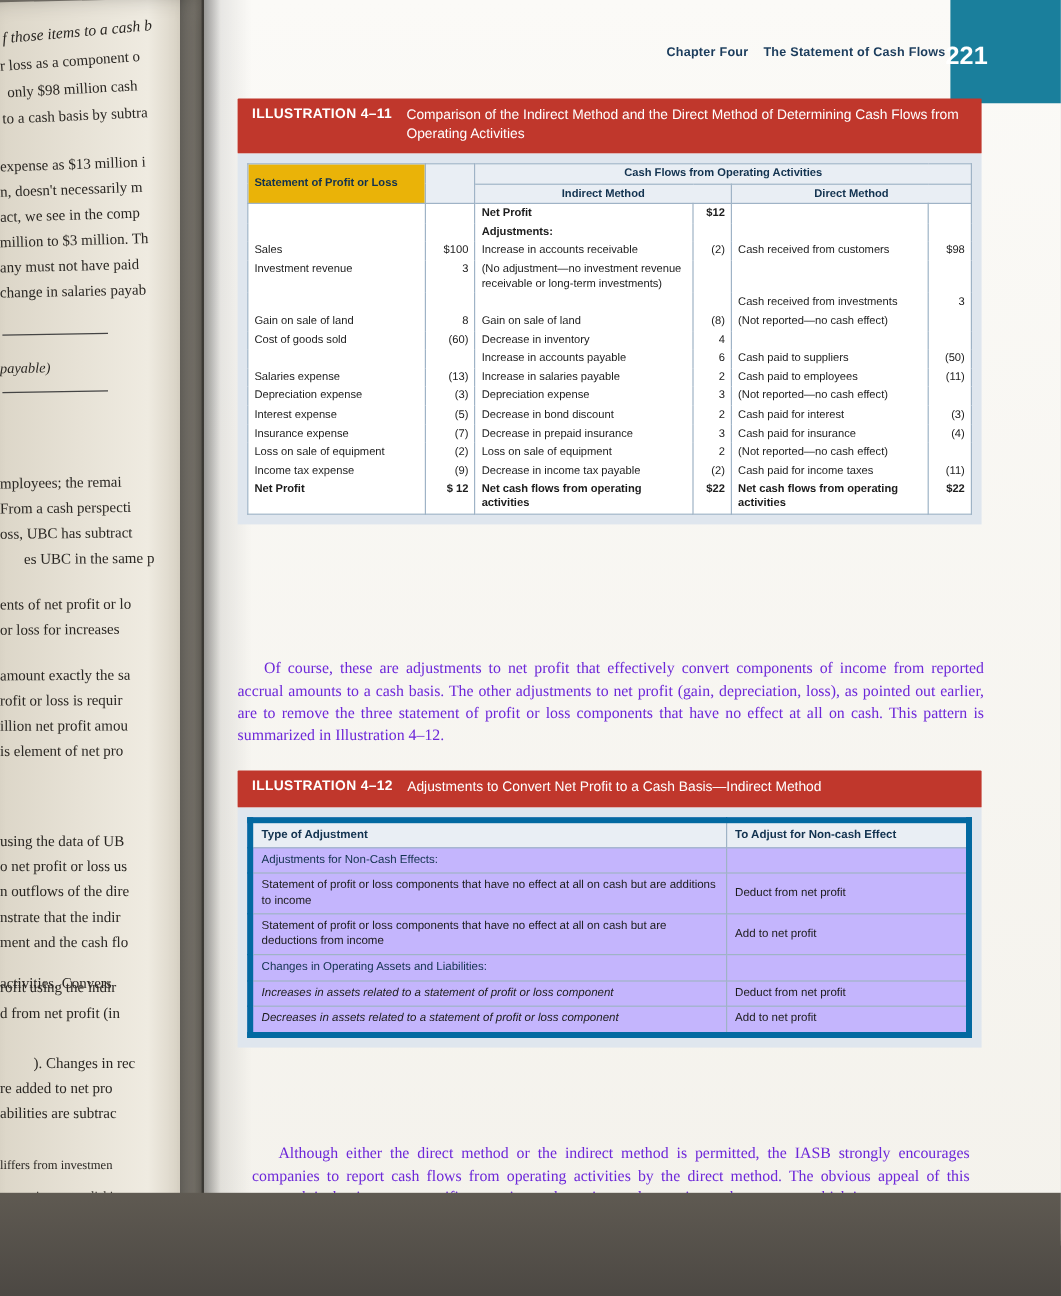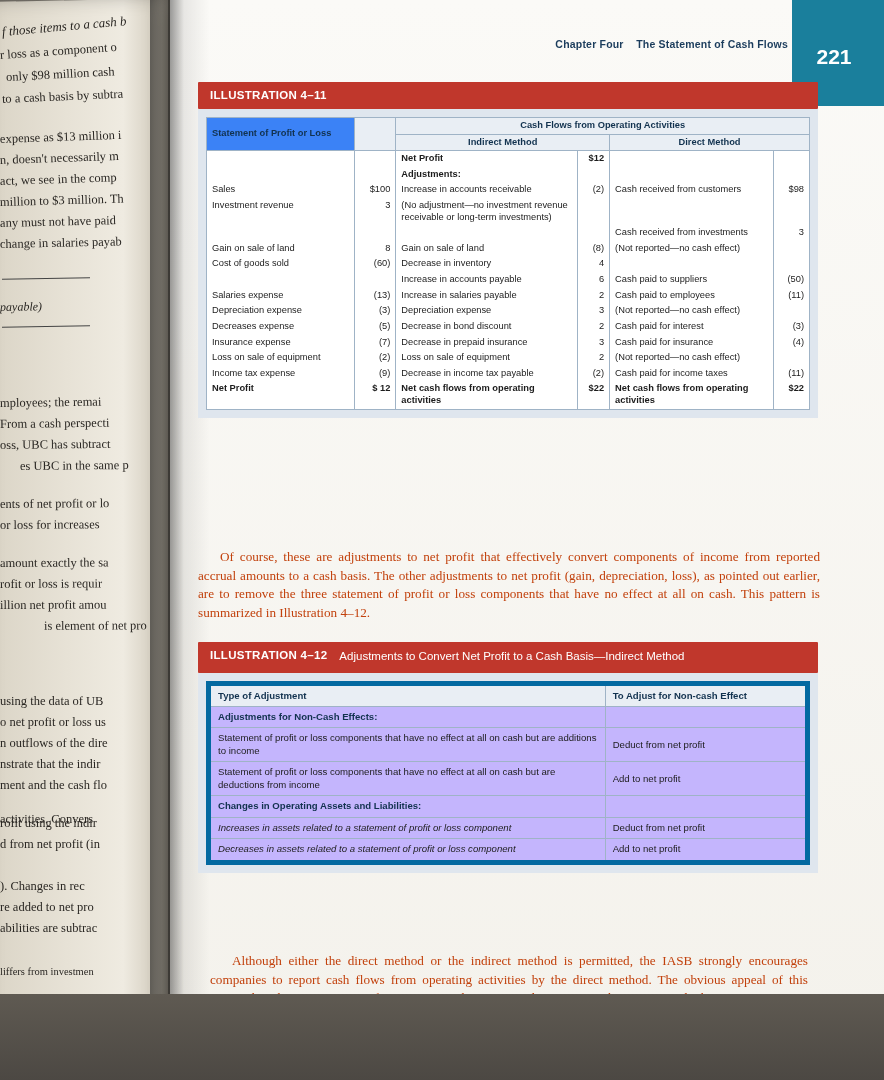--- a/index.html
+++ b/index.html
@@ -42,58 +42,58 @@
   }
   .page-inner{position:absolute;inset:0;background:
      linear-gradient(90deg,rgba(0,0,0,.12) 0px,rgba(0,0,0,0) 40px),
      linear-gradient(180deg,#fbfaf7,#f4f2ec);}
 
   .hdr{position:absolute;top:38px;right:96px;text-align:right;
      font-size:10.5px;color:#1b3c5c;font-weight:bold;letter-spacing:.2px;}
   .hdr .ch{color:#1b3c5c;}
   .hdr .ttl{color:#1b3c5c;}
   .page-num-box{
-    position:absolute;top:0px;right:0px;width:92px;height:106px;
+    position:absolute;top:0px;right:0px;width:92px;height:86px;
     background:#1a7f9c;color:#fff;font-weight:bold;font-size:21px;
-    display:flex;align-items:center;justify-content:center;
+    display:flex;align-items:center;justify-content:flex-start;
     border-bottom-left-radius:2px;
   }
   .page-num-box span{position:relative;top:4px;left:-4px;}
 
   
   .illus{position:absolute;left:28px;width:620px;}
   .illus-bar{
     background:#c0372c;color:#fff;padding:7px 12px 8px 12px;
     display:flex;gap:12px;align-items:flex-start;
     border-radius:1px;
   }
   .illus-bar .num{font-weight:bold;font-size:11.5px;letter-spacing:.3px;white-space:nowrap;}
   .illus-bar .cap{font-size:11.5px;line-height:1.35;}
 
   
   table{border-collapse:collapse;width:100%;font-size:9.3px;color:#1c1c1c;}
   .tbl-wrap{background:#dfe6ee;padding:8px;}
   .t11{background:#fff;border:1px solid #8aa0b5;}
   .t11 td,.t11 th{border:1px solid #9fb3c6;padding:2px 5px;vertical-align:top;line-height:1.25;}
   .hdrcell{background:#e9eef4;font-weight:bold;color:#12324f;text-align:center;}
-  .hdrleft{background:#3b82f6;font-weight:bold;color:#12324f;text-align:left;}
+  .hdrleft{background:#eab308;font-weight:bold;color:#12324f;text-align:left;}
   .num{text-align:right;white-space:nowrap;}
   .b{font-weight:bold;}
   .nbt{border-top:none !important;}
   .nbb{border-bottom:none !important;}
   .ul{border-top:1px solid #333;}
 
   .t12{background:#c4b5fd;border:5px solid #0369a1;}
   .t12 td,.t12 th{border:1px solid #9fb3c6;padding:4px 7px;line-height:1.3;font-size:9.6px;}
-  .t12 .sec{font-weight:bold;color:#12324f;}
+  .t12 .sec{font-weight:normal;color:#12324f;}
   .t12 .hd{background:#e9eef4;font-weight:bold;color:#12324f;}
 
   
   .para{position:absolute;left:28px;width:622px;
-     font-family:"Liberation Serif",serif;font-size:13.2px;line-height:1.42;color:#c2410c;
+     font-family:"Liberation Serif",serif;font-size:13.2px;line-height:1.42;color:#6d28d9;
      text-align:justify;}
   .para .ind{text-indent:22px;}
   .page-bottom-edge{position:absolute;left:170px;top:1028px;width:714px;height:10px;
      background:linear-gradient(180deg,#d8d3c6,#a9a396);}
   .shadow-l{position:absolute;left:168px;top:0;width:16px;height:1034px;
      background:linear-gradient(90deg,rgba(0,0,0,.35),rgba(0,0,0,0));}
 </style>
 </head>
 <body>
 
@@ -116,30 +116,30 @@
     <div style="position:absolute;left:2px;top:326px;width:88px;height:1px;background:#444;transform:rotate(-1deg);"></div>
     <div class="lt" style="left:0px;top:396px;font-size:12.5px;transform:rotate(-.8deg);">mployees; the remai</div>
     <div class="lt" style="left:0px;top:417px;font-size:12.5px;transform:rotate(-.7deg);">From a cash perspecti</div>
     <div class="lt" style="left:0px;top:438px;font-size:12.5px;transform:rotate(-.6deg);">oss, UBC has subtract</div>
     <div class="lt" style="left:0px;top:459px;font-size:12.5px;transform:rotate(-.5deg);margin-left:20px;">es UBC in the same p</div>
     <div class="lt" style="left:0px;top:497px;font-size:12.5px;transform:rotate(-.4deg);">ents of net profit or lo</div>
     <div class="lt" style="left:0px;top:518px;font-size:12.5px;transform:rotate(-.4deg);">or loss for increases</div>
     <div class="lt" style="left:0px;top:556px;font-size:12.5px;transform:rotate(-.3deg);">amount exactly the sa</div>
     <div class="lt" style="left:0px;top:577px;font-size:12.5px;transform:rotate(-.3deg);">rofit or loss is requir</div>
     <div class="lt" style="left:0px;top:598px;font-size:12.5px;transform:rotate(-.2deg);">illion net profit amou</div>
-    <div class="lt" style="left:0px;top:619px;font-size:12.5px;transform:rotate(-.2deg);padding-left:44px;">is element of net pro</div>
+    <div class="lt" style="left:0px;top:619px;font-size:12.5px;transform:rotate(-.2deg);">is element of net pro</div>
     <div class="lt" style="left:0px;top:694px;font-size:12.5px;">using the data of UB</div>
     <div class="lt" style="left:0px;top:715px;font-size:12.5px;">o net profit or loss us</div>
     <div class="lt" style="left:0px;top:736px;font-size:12.5px;">n outflows of the dire</div>
     <div class="lt" style="left:0px;top:757px;font-size:12.5px;">nstrate that the indir</div>
     <div class="lt" style="left:0px;top:778px;font-size:12.5px;">ment and the cash flo</div>
     <div class="lt" style="left:0px;top:816px;font-size:12.5px;">rofit using the indir</div>
     <div class="lt" style="left:0px;top:837px;font-size:12.5px;">d from net profit (in</div>
     <div class="lt" style="left:0px;top:812px;font-size:12.5px;">activities. Convers</div>
-    <div class="lt" style="left:0px;top:879px;font-size:12.5px;">). Changes in rec</div>
+    <div class="lt" style="left:0px;top:879px;font-size:12.5px;padding-left:28px;">). Changes in rec</div>
     <div class="lt" style="left:0px;top:900px;font-size:12.5px;">re added to net pro</div>
     <div class="lt" style="left:0px;top:921px;font-size:12.5px;">abilities are subtrac</div>
     <div class="lt" style="left:0px;top:966px;font-size:10.5px;">liffers from investmen</div>
     <div class="lt" style="left:0px;top:992px;font-size:10.5px;">scount is a contra liabi</div>
     <div class="lt" style="left:0px;top:1010px;font-size:10.5px;">ease in a liability is tre</div>
   </div>
   <div class="gutter"></div>
 
   <div class="page">
     <div class="page-inner"></div>
@@ -149,20 +149,21 @@
       &nbsp;&nbsp;
       <span class="ttl">The Statement of Cash Flows</span>
     </div>
     <div class="page-num-box">
       <span>221</span>
     </div>
 
     <div class="illus" style="top:82px;">
       <div class="illus-bar">
         <div class="num">ILLUSTRATION 4–11</div>
+        <div class="cap">Comparison of the Indirect Method and the Direct Method of Determining Cash Flows from Operating Activities</div>
       </div>
       <div class="tbl-wrap">
         <table class="t11">
           <colgroup>
             <col style="width:150px">
               <col style="width:42px">
             <col style="width:185px">
               <col style="width:32px">
             <col style="width:167px">
               <col style="width:36px">
@@ -252,21 +253,21 @@
             </tr>
             <tr>
               <td class="nbt nbb">Depreciation expense</td>
               <td class="num nbt nbb">(3)</td>
               <td class="nbt nbb">Depreciation expense</td>
               <td class="num nbt nbb">3</td>
               <td class="nbt nbb">(Not reported—no cash effect)</td>
               <td class="num nbt nbb"></td>
             </tr>
             <tr>
-              <td class="nbt nbb">Decreases expense</td>
+              <td class="nbt nbb">Interest expense</td>
               <td class="num nbt nbb">(5)</td>
               <td class="nbt nbb">Decrease in bond discount</td>
               <td class="num nbt nbb">2</td>
               <td class="nbt nbb">Cash paid for interest</td>
               <td class="num nbt nbb">(3)</td>
             </tr>
             <tr>
               <td class="nbt nbb">Insurance expense</td>
               <td class="num nbt nbb">(7)</td>
               <td class="nbt nbb">Decrease in prepaid insurance</td>

